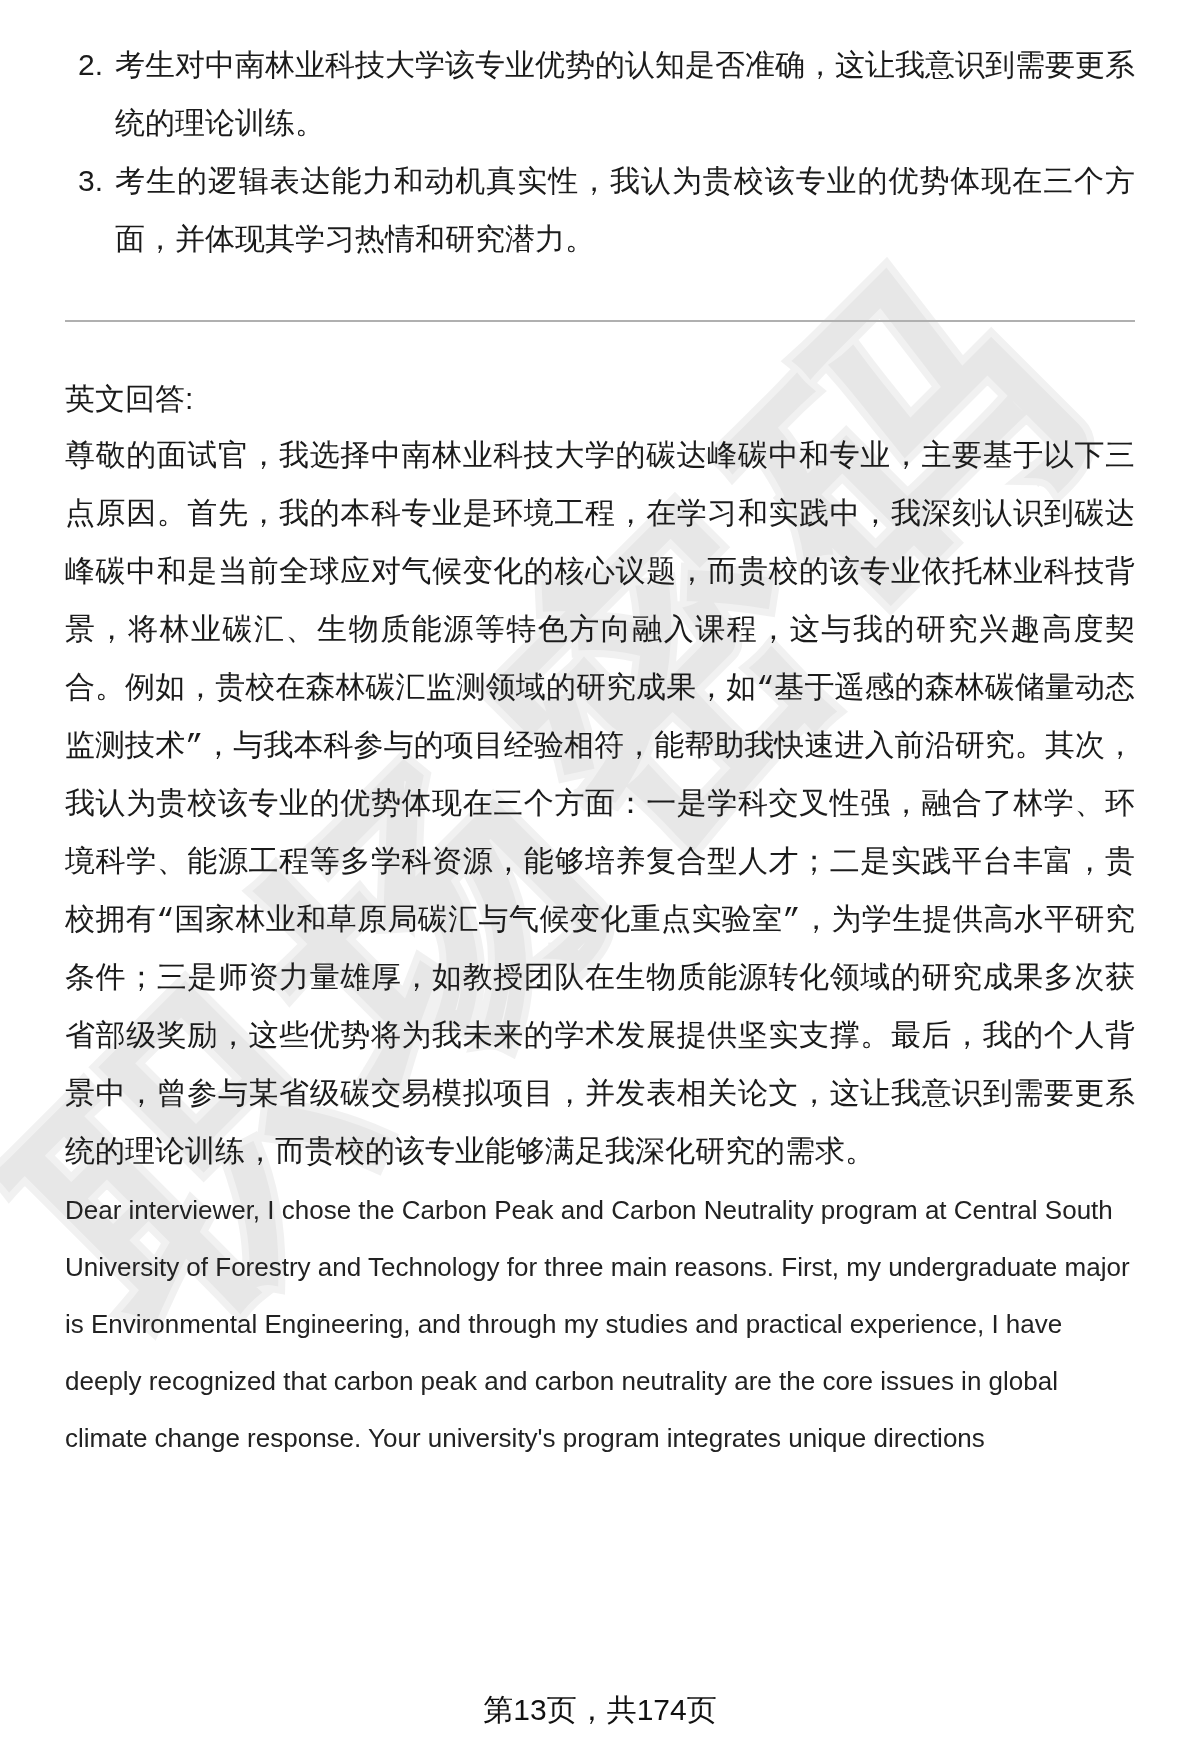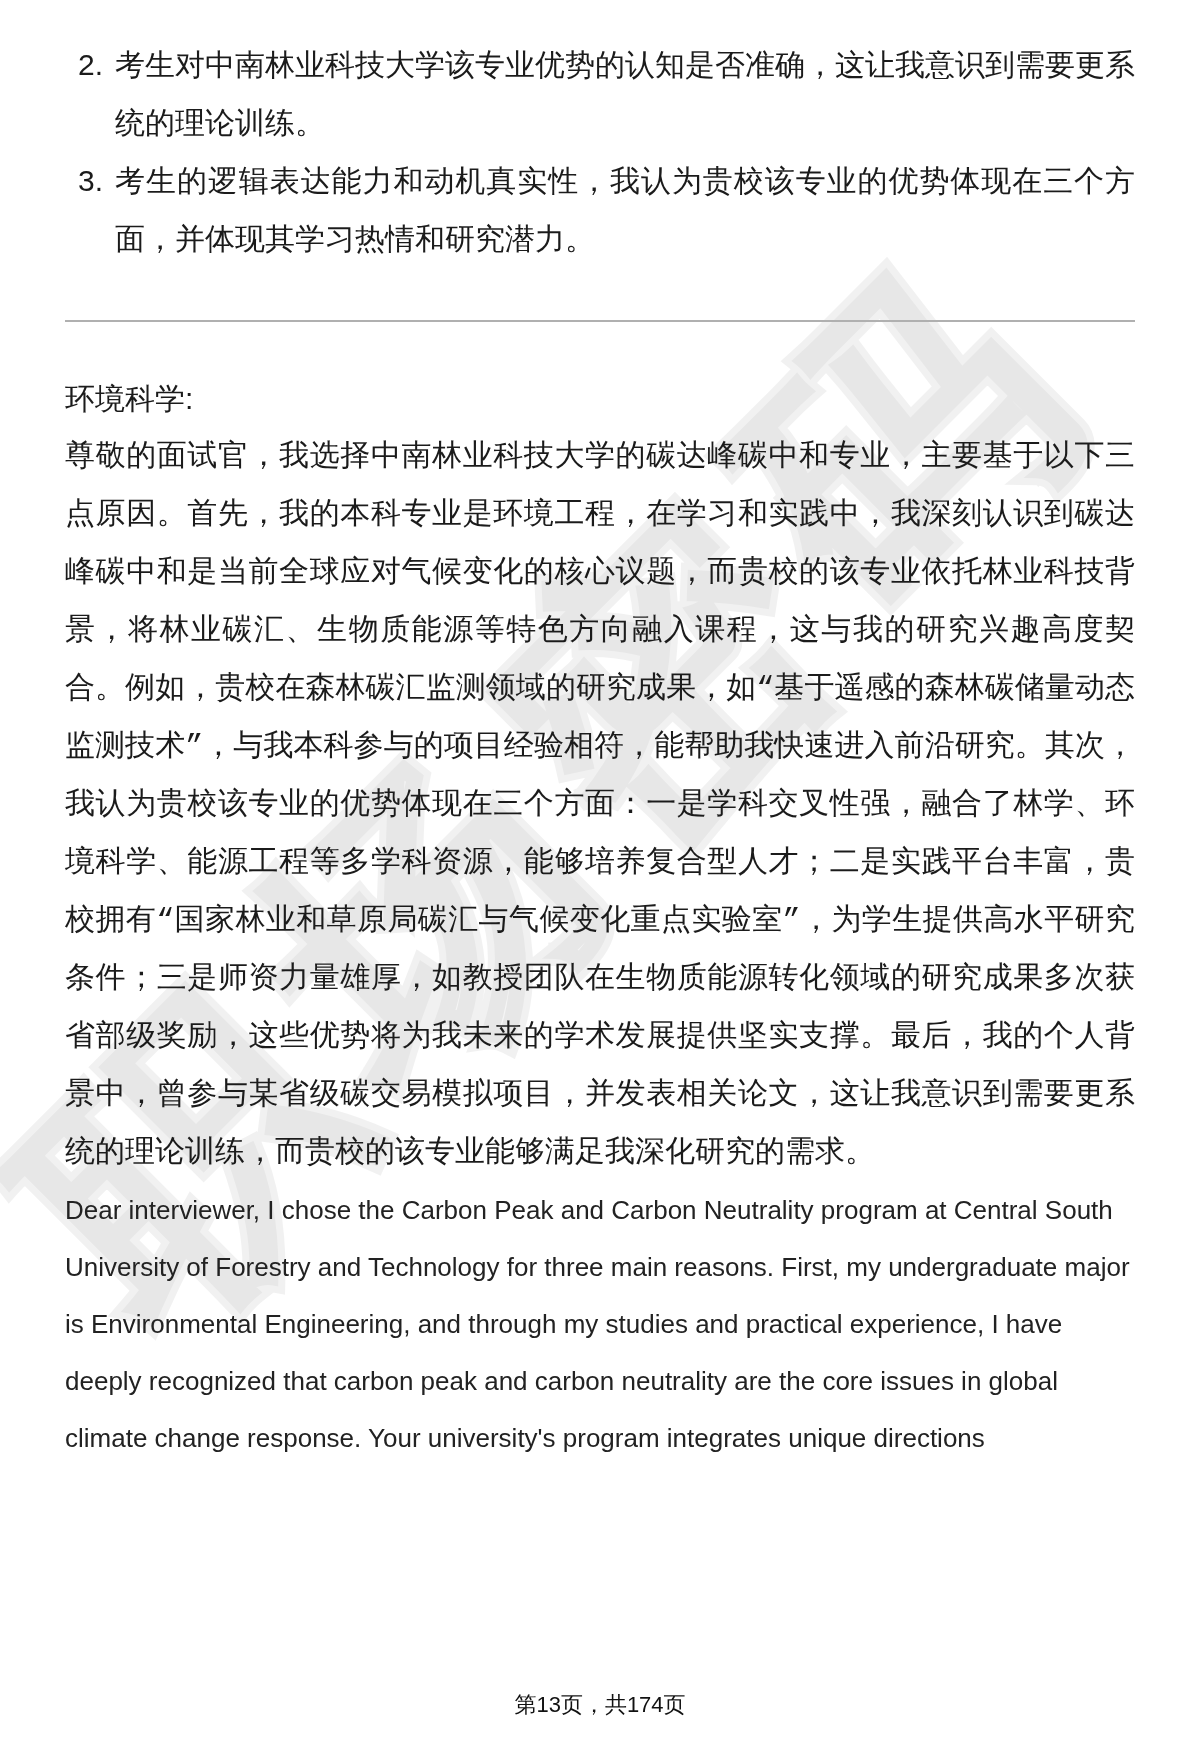--- a/index.html
+++ b/index.html
@@ -69,21 +69,21 @@
     line-height: 57px;
     text-align: left;
     color: #222222;
   }
   .footer {
     position: absolute;
     left: 0;
     right: 0;
     top: 1690px;
     text-align: center;
-    font-size: 22px;
+    font-size: 30px;
     color: #111111;
     z-index: 2;
   }
 </style>
 </head>
 <body>
 
 <div class="watermark">职场密码</div>
 
 <div class="page">
@@ -96,21 +96,21 @@
     </div>
 
     <div class="criteria-item">
       <div class="criteria-num">3.</div>
       <div class="criteria-text">考生的逻辑表达能力和动机真实性，我认为贵校该专业的优势体现在三个方面，并体现其学习热情和研究潜力。</div>
     </div>
   </div>
 
   <hr class="divider">
 
-  <div class="section-heading">环境科学:</div>
+  <div class="section-heading">英文回答:</div>
 
   <div class="cn-body">尊敬的面试官，我选择中南林业科技大学的碳达峰碳中和专业，主要基于以下三点原因。首先，我的本科专业是环境工程，在学习和实践中，我深刻认识到碳达峰碳中和是当前全球应对气候变化的核心议题，而贵校的该专业依托林业科技背景，将林业碳汇、生物质能源等特色方向融入课程，这与我的研究兴趣高度契合。例如，贵校在森林碳汇监测领域的研究成果，如“基于遥感的森林碳储量动态监测技术”，与我本科参与的项目经验相符，能帮助我快速进入前沿研究。其次，我认为贵校该专业的优势体现在三个方面：一是学科交叉性强，融合了林学、环境科学、能源工程等多学科资源，能够培养复合型人才；二是实践平台丰富，贵校拥有“国家林业和草原局碳汇与气候变化重点实验室”，为学生提供高水平研究条件；三是师资力量雄厚，如教授团队在生物质能源转化领域的研究成果多次获省部级奖励，这些优势将为我未来的学术发展提供坚实支撑。最后，我的个人背景中，曾参与某省级碳交易模拟项目，并发表相关论文，这让我意识到需要更系统的理论训练，而贵校的该专业能够满足我深化研究的需求。</div>
 
 
   <div class="en-body">Dear interviewer, I chose the Carbon Peak and Carbon Neutrality program at Central South University of Forestry and Technology for three main reasons. First, my undergraduate major is Environmental Engineering, and through my studies and practical experience, I have deeply recognized that carbon peak and carbon neutrality are the core issues in global climate change response. Your university's program integrates unique directions</div>
 
 </div>
 
 <div class="footer">第13页，共174页</div>
 

